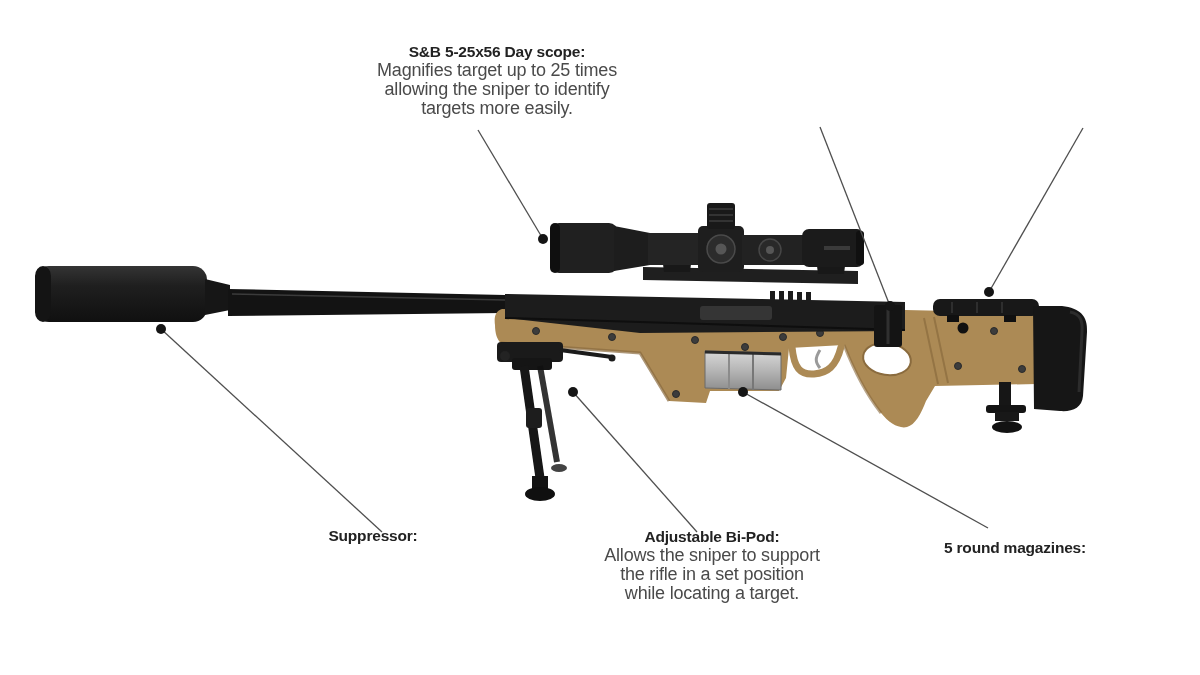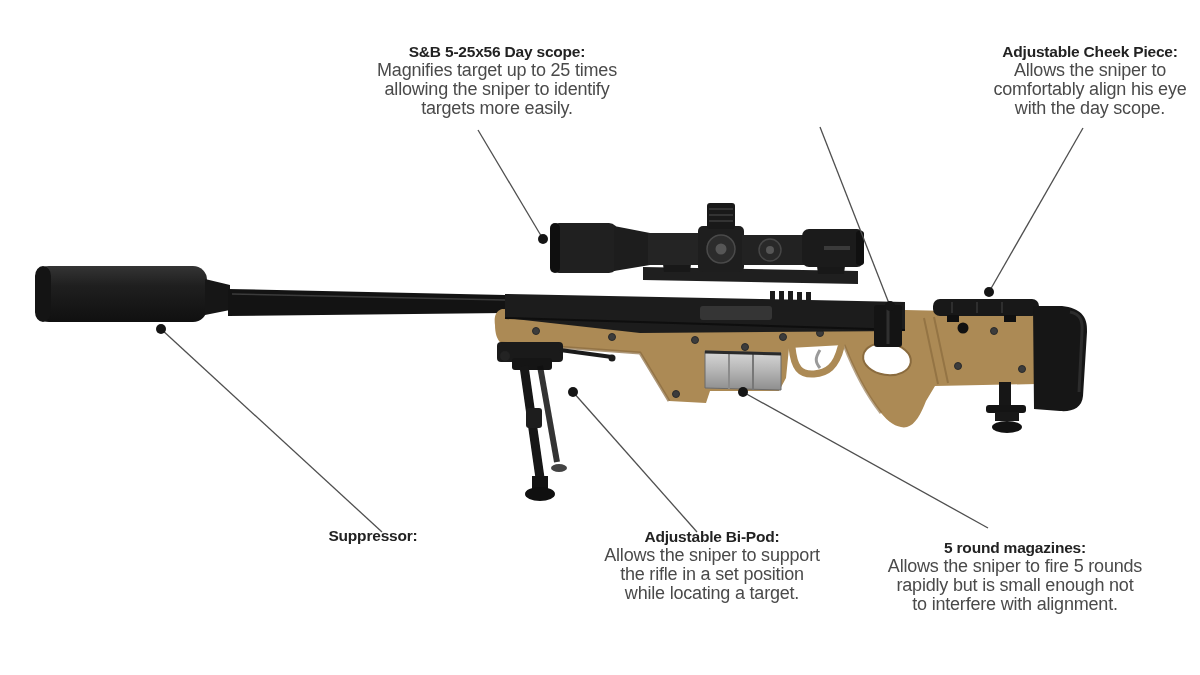--- a/index.html
+++ b/index.html
@@ -211,38 +211,29 @@
   </svg>
 
   <div class="label" style="left:497px;top:42px;width:280px;">
     <div class="label-title">S&amp;B 5-25x56 Day scope:</div>
     <div class="label-desc">Magnifies target up to 25 times
 allowing the sniper to identify
 targets more easily.</div>
   </div>
 
 
-  <div class="label" style="left:1090px;top:42px;width:220px;">
-    <div class="label-title">Adjustable Cheek Piece:</div>
-    <div class="label-desc">Allows the sniper to
-comfortably align his eye
-with the day scope.</div>
-  </div>
 
   <div class="label" style="left:373px;top:526px;width:300px;">
     <div class="label-title">Suppressor:</div>
   </div>
 
   <div class="label" style="left:712px;top:527px;width:250px;">
     <div class="label-title">Adjustable Bi-Pod:</div>
     <div class="label-desc">Allows the sniper to support
 the rifle in a set position
 while locating a target.</div>
   </div>
 
   <div class="label" style="left:1015px;top:538px;width:270px;">
     <div class="label-title">5 round magazines:</div>
-    <div class="label-desc">Allows the sniper to fire 5 rounds
-rapidly but is small enough not
-to interfere with alignment.</div>
   </div>
 
 </div>
 
 </body></html>

